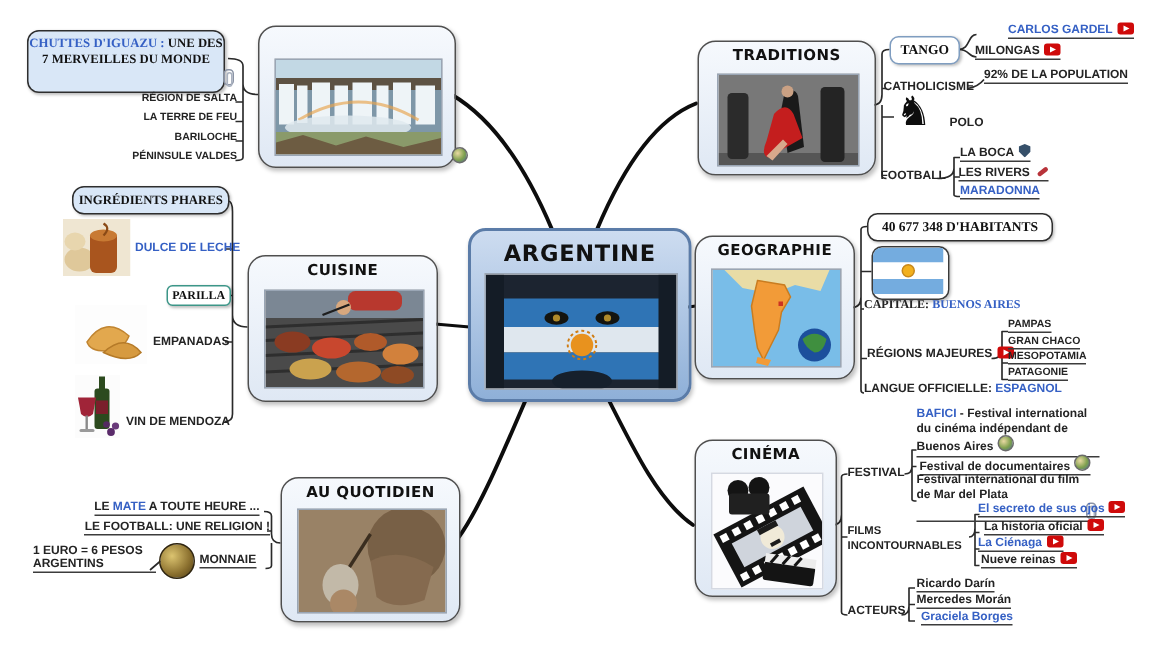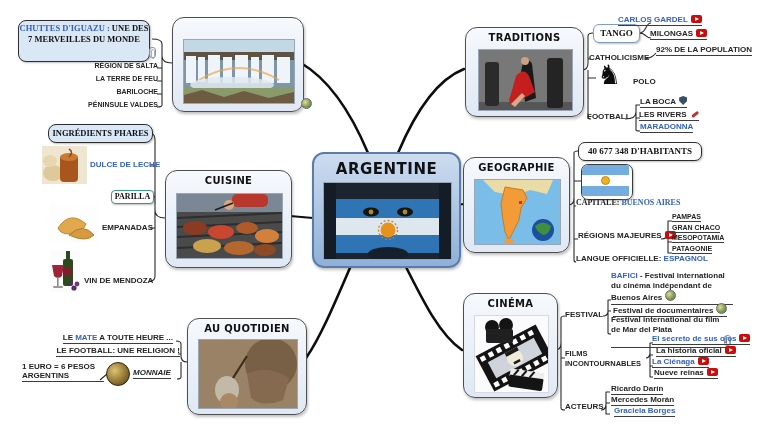--- a/index.html
+++ b/index.html
@@ -166,21 +166,21 @@
         <path d="M37,26 q8,-9 13,0 l6,16 -23,13 q-5,-2 -1,-11 Z" fill="#c41e1e"></path>
         <path d="M32,54 l11,-11 3,3 -10,11 Z" fill="#d8a98c"></path>
         <circle cx="46" cy="11" r="4" fill="#caa184"></circle>
       </svg>
     </div>
   </div>
 
   <div class="minibox whitebox" style="left:593px;top:24px;width:45px;height:17px;font-size:9px;line-height:17px;border-color:#7f9dc0;border-radius:6px;">
     <span>TANGO</span>
   </div>
-  <div class="lbl" style="left:618px;top:15px;"><span class="ul"><span class="blue">CARLOS GARDEL</span><span class="yt"></span></span></div>
+  <div class="lbl" style="left:672px;top:15px;"><span class="ul"><span class="blue">CARLOS GARDEL</span><span class="yt"></span></span></div>
   <div class="lbl" style="left:650px;top:29px;"><span class="ul"><span>MILONGAS</span><span class="yt"></span></span></div>
   <div class="lbl" style="left:589px;top:53px;">CATHOLICISME</div>
   <div class="lbl" style="left:656px;top:45px;"><span class="ul">92% DE LA POPULATION</span></div>
   <span class="pologlyph" style="left:597px;top:62px;">♞</span>
   <div class="lbl" style="left:633px;top:77px;">POLO</div>
   <div class="lbl" style="left:587px;top:112px;">FOOTBALL</div>
   <div class="lbl" style="left:640px;top:96px;"><span class="ul"><span>LA BOCA</span><span class="shield"></span></span></div>
   <div class="lbl" style="left:639px;top:109px;"><span class="ul"><span>LES RIVERS</span><span class="pin"></span></span></div>
   <div class="lbl" style="left:640px;top:122px;"><span class="ul"><span class="blue">MARADONNA</span></span></div>
 
@@ -304,21 +304,21 @@
     </div>
   </div>
 
   <div class="lbl rt" style="right:595px;top:333px;"><span class="ul"><span>LE </span><span class="blue">MATE</span><span> A TOUTE HEURE ...</span></span></div>
   <div class="lbl rt" style="right:588px;top:346px;"><span class="ul">LE FOOTBALL: UNE RELIGION !</span></div>
   <div class="lbl" style="left:22px;top:363px;width:82px;border-bottom:1.2px solid #3c3c3c;padding-bottom:1px;white-space:normal;line-height:8.5px;">
     <span>1 EURO = 6 PESOS</span><br>
     <span>ARGENTINS</span>
   </div>
   <span class="coin" style="left:106px;top:362px;"></span>
-  <div class="lbl" style="left:133px;top:368px;font-style:italic;"><span class="ul">MONNAIE</span></div>
+  <div class="lbl" style="left:133px;top:368px;"><span class="ul">MONNAIE</span></div>
 
   
   <div class="topic" style="left:463px;top:293px;width:93px;height:103px;">
     <div class="t">CINÉMA</div>
     <div class="img" style="left:10px;top:21px;width:73px;height:76px;border-color:#d5d9e2;background:#fbfbfd;">
       <svg width="73" height="76" viewBox="0 0 73 76">
         <rect width="73" height="76" fill="#fbfbfd"></rect>
         <g transform="rotate(-28 40 42)">
           <rect x="6" y="22" width="68" height="40" fill="#141414"></rect>
           <g fill="#fff">

